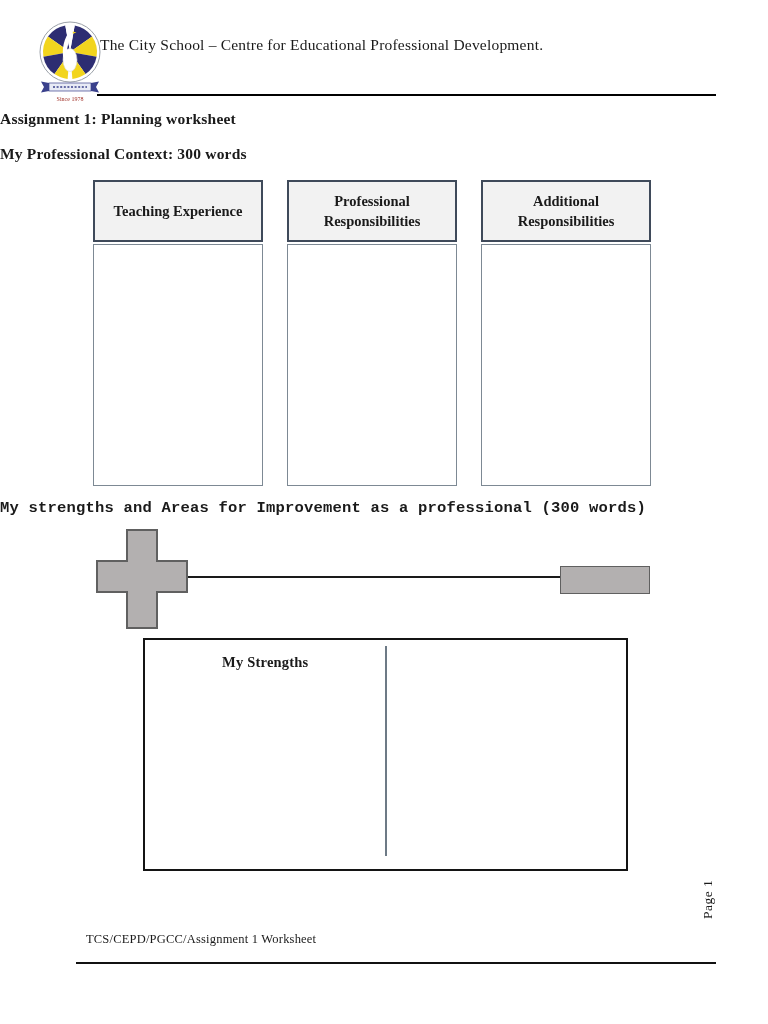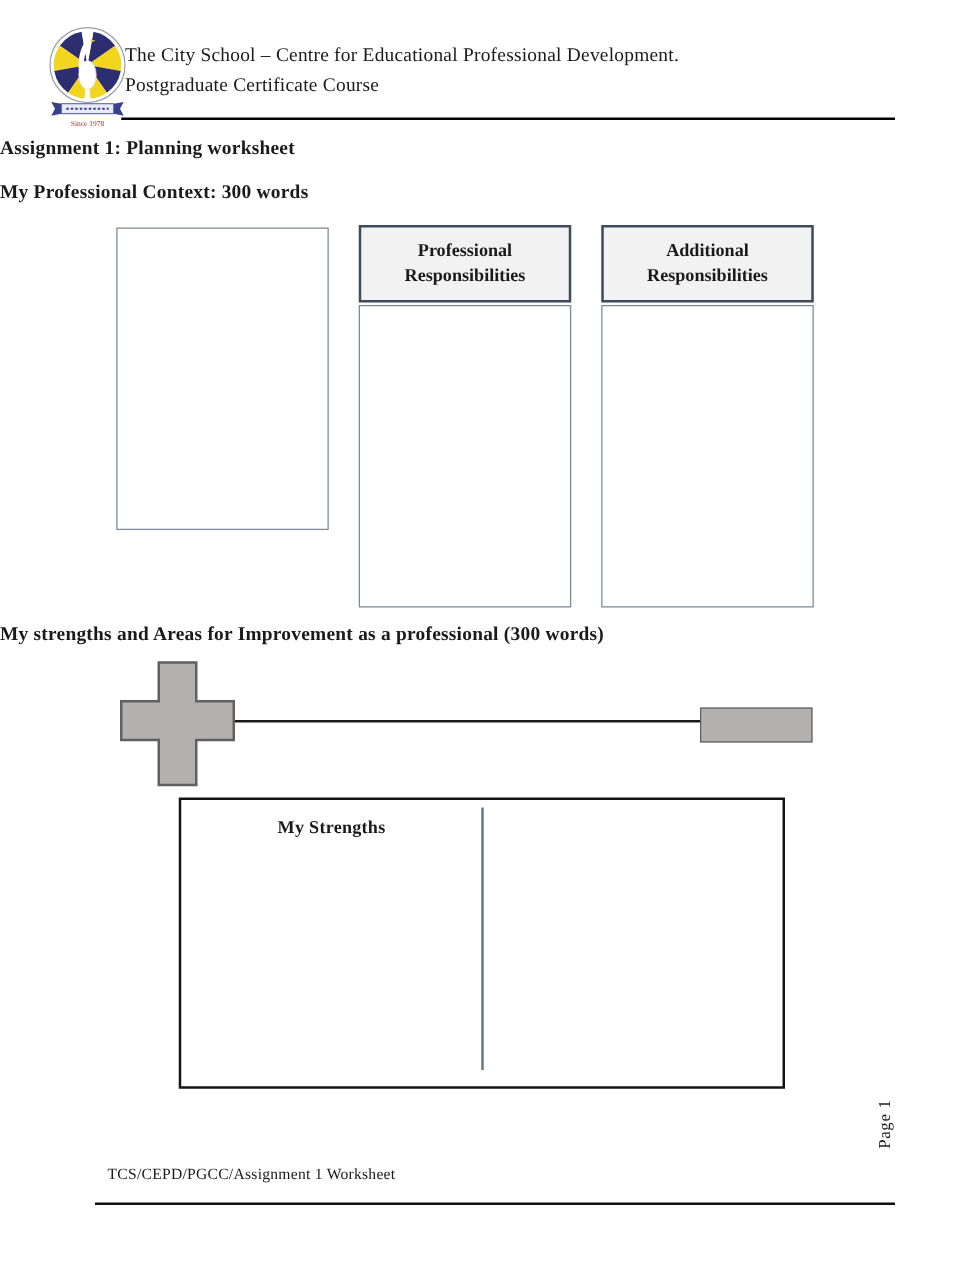--- a/index.html
+++ b/index.html
@@ -10,21 +10,21 @@
 
   
   .logo { position:absolute; left:37px; top:21px; width:66px; height:82px; }
   .hdr-text { position:absolute; left:100px; top:33px; font-size:15.5px; line-height:24px; letter-spacing:.2px; }
   .top-rule { position:absolute; left:97px; top:94px; width:619px; height:2px; background:#000; }
 
   
   .title { position:absolute; left:0; right:0; text-align:left; font-weight:bold; font-size:15.5px; letter-spacing:.2px; }
   .title-1 { top:110px; }
   .title-2 { top:145px; }
-  .title-3 { top:499px; }
+  .title-3 { top:499px;font-family:Liberation Mono, monospace; }
 
   
   .ctx-col { position:absolute; top:180px; width:170px; }
   .ctx-col.c1 { left:93px; } .ctx-col.c2 { left:287px; } .ctx-col.c3 { left:481px; }
   .ctx-head { height:62px; background:#f2f2f2; border:2px solid #3f4a5a;
               display:flex; align-items:center; justify-content:center; text-align:center;
               font-weight:600; font-size:14.5px; line-height:1.4; padding:2px 6px; }
   .ctx-body { margin-top:2px; height:242px; background:#fff; border:1.5px solid #7d8994; }
 
   
@@ -76,28 +76,28 @@
       <path d="M12,62 L4,60.5 L7,66 L4,71.5 L12,70 Z" fill="#3a418c"></path>
       <path d="M54,62 L62,60.5 L59,66 L62,71.5 L54,70 Z" fill="#3a418c"></path>
       <rect x="12" y="62" width="42" height="8" fill="#e8ebf5" stroke="#3a418c" stroke-width="0.7"></rect>
       <line x1="16" y1="66" x2="50" y2="66" stroke="#3a418c" stroke-width="1.6" stroke-dasharray="2,1.6"></line>
     </g>
     <text x="33" y="79.5" text-anchor="middle" font-size="6" fill="#a03028">Since 1978</text>
   </svg>
 
   <div class="hdr-text">
     <div>The City School – Centre for Educational Professional Development.</div>
-    <div>Postgraduate Certificate Course</div>
   </div>
   <div class="top-rule"></div>
 
   <div class="title title-1">Assignment 1: Planning worksheet</div>
   <div class="title title-2">My Professional Context: 300 words</div>
 
   <div class="ctx-col c1">
+    <div class="ctx-head">Teaching Experience</div>
     <div class="ctx-body"></div>
   </div>
   <div class="ctx-col c3">
     <div class="ctx-head">Additional Responsibilities</div>
     <div class="ctx-body"></div>
   </div>
   <div class="ctx-col c2">
     <div class="ctx-head">Professional Responsibilities</div>
     <div class="ctx-body"></div>
   </div>

